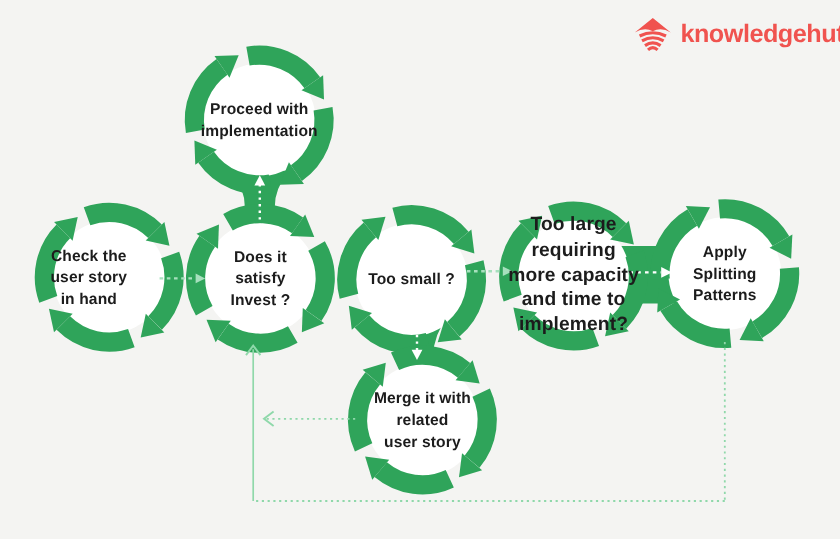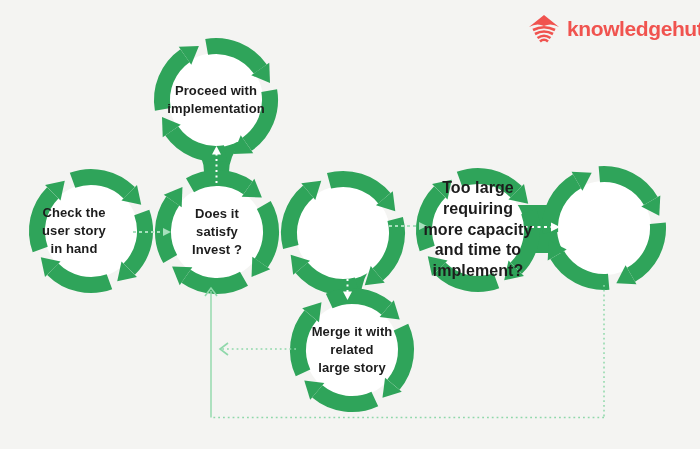--- a/index.html
+++ b/index.html
@@ -122,28 +122,32 @@
   </svg>
 
   <div class="node-label" style="left:74px;top:231px;">Check the
 user story
 in hand</div>
   <div class="node-label" style="left:216px;top:100px;">Proceed with
 implementation</div>
   <div class="node-label" style="left:217px;top:232px;">Does it
 satisfy
 Invest ?</div>
+  <div class="node-label" style="left:343px;top:233px;">Too small ?</div>
   <div class="node-label" style="left:352px;top:350px;">Merge it with
 related
-large story</div>
+user story</div>
   <div class="node-label small" style="left:478px;top:230px;">Too large
 requiring
 more capacity
 and time to
 implement?</div>
+  <div class="node-label" style="left:604px;top:228px;">Apply
+Splitting
+Patterns</div>
 
   <div id="logo">
     <svg width="32" height="29" viewBox="0 0 32 29">
       <path d="M16 1 L31 13 Q23 8.5 16 12 Q9 8.5 1 13 Z" fill="#f0534f"></path>
       <path d="M5 16 Q16 10.5 27 16" stroke="#f0534f" stroke-width="2.6" fill="none"></path>
       <path d="M7 20 Q16 15 25 20" stroke="#f0534f" stroke-width="2.6" fill="none"></path>
       <path d="M9.5 24 Q16 19.5 22.5 24" stroke="#f0534f" stroke-width="2.6" fill="none"></path>
       <path d="M12 27.5 Q16 24 20 27.5" stroke="#f0534f" stroke-width="2.6" fill="none"></path>
     </svg>
     <span class="logo-text">knowledgehut</span>

